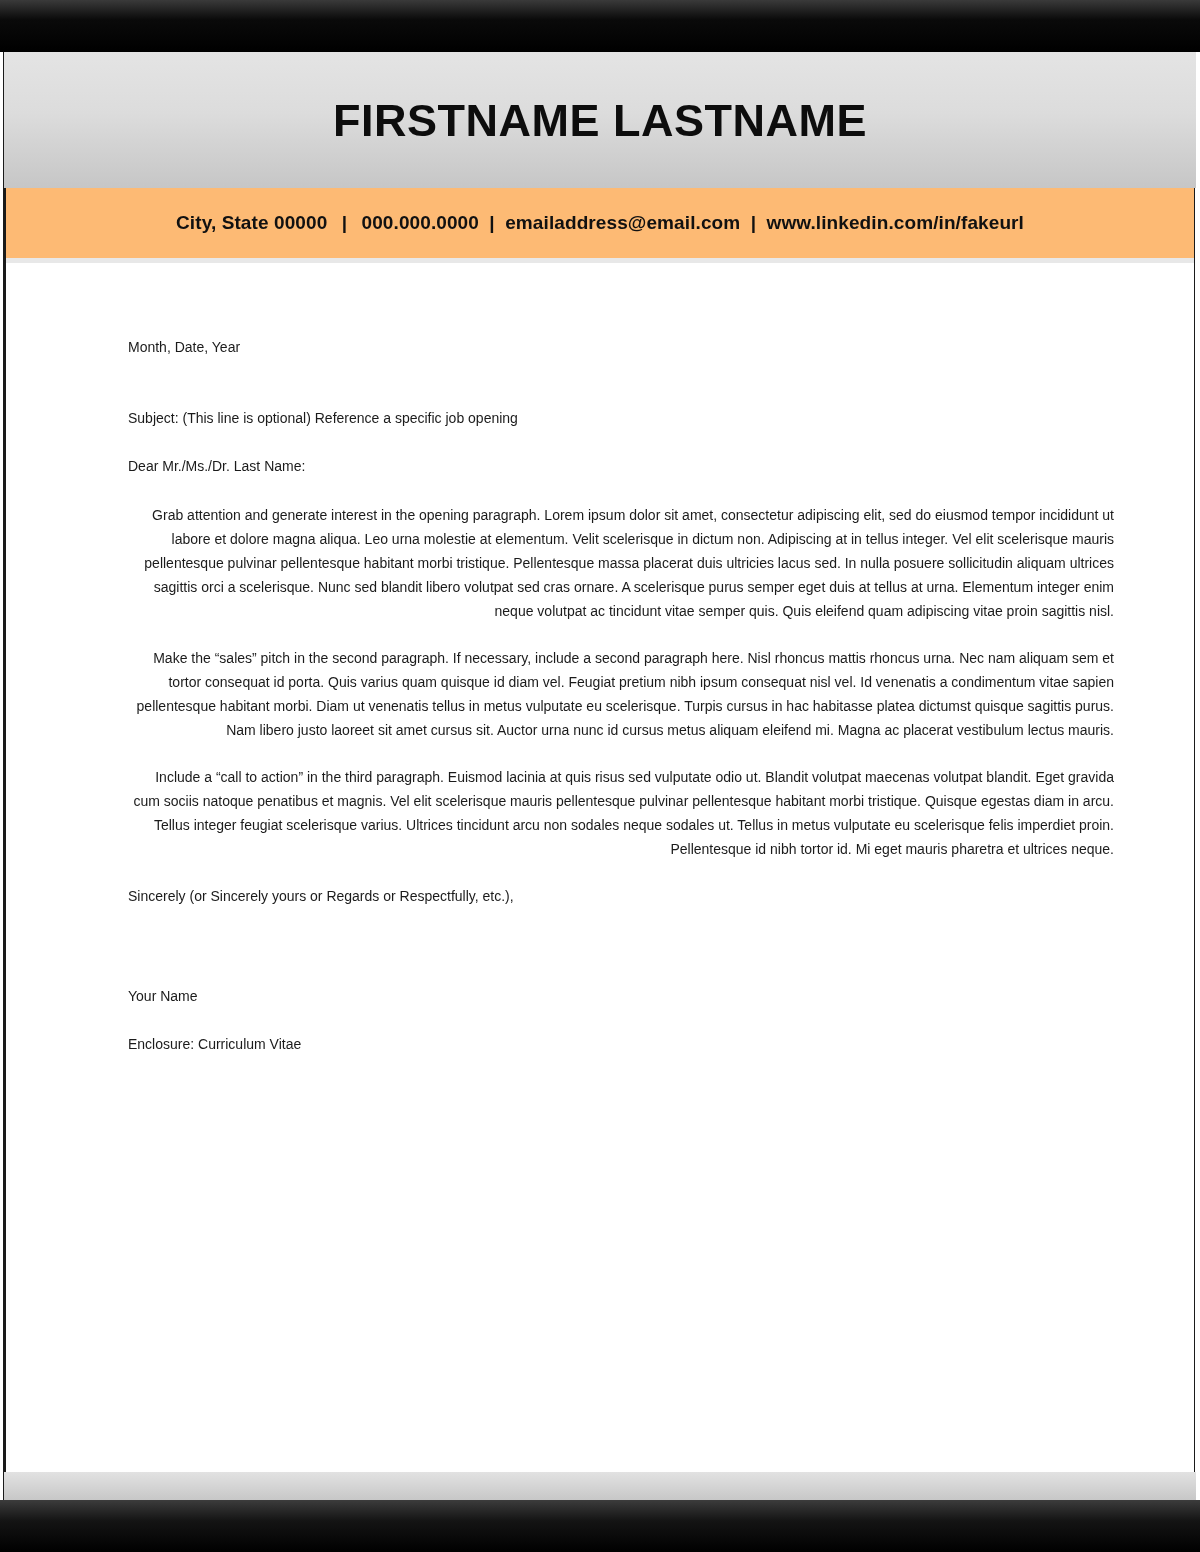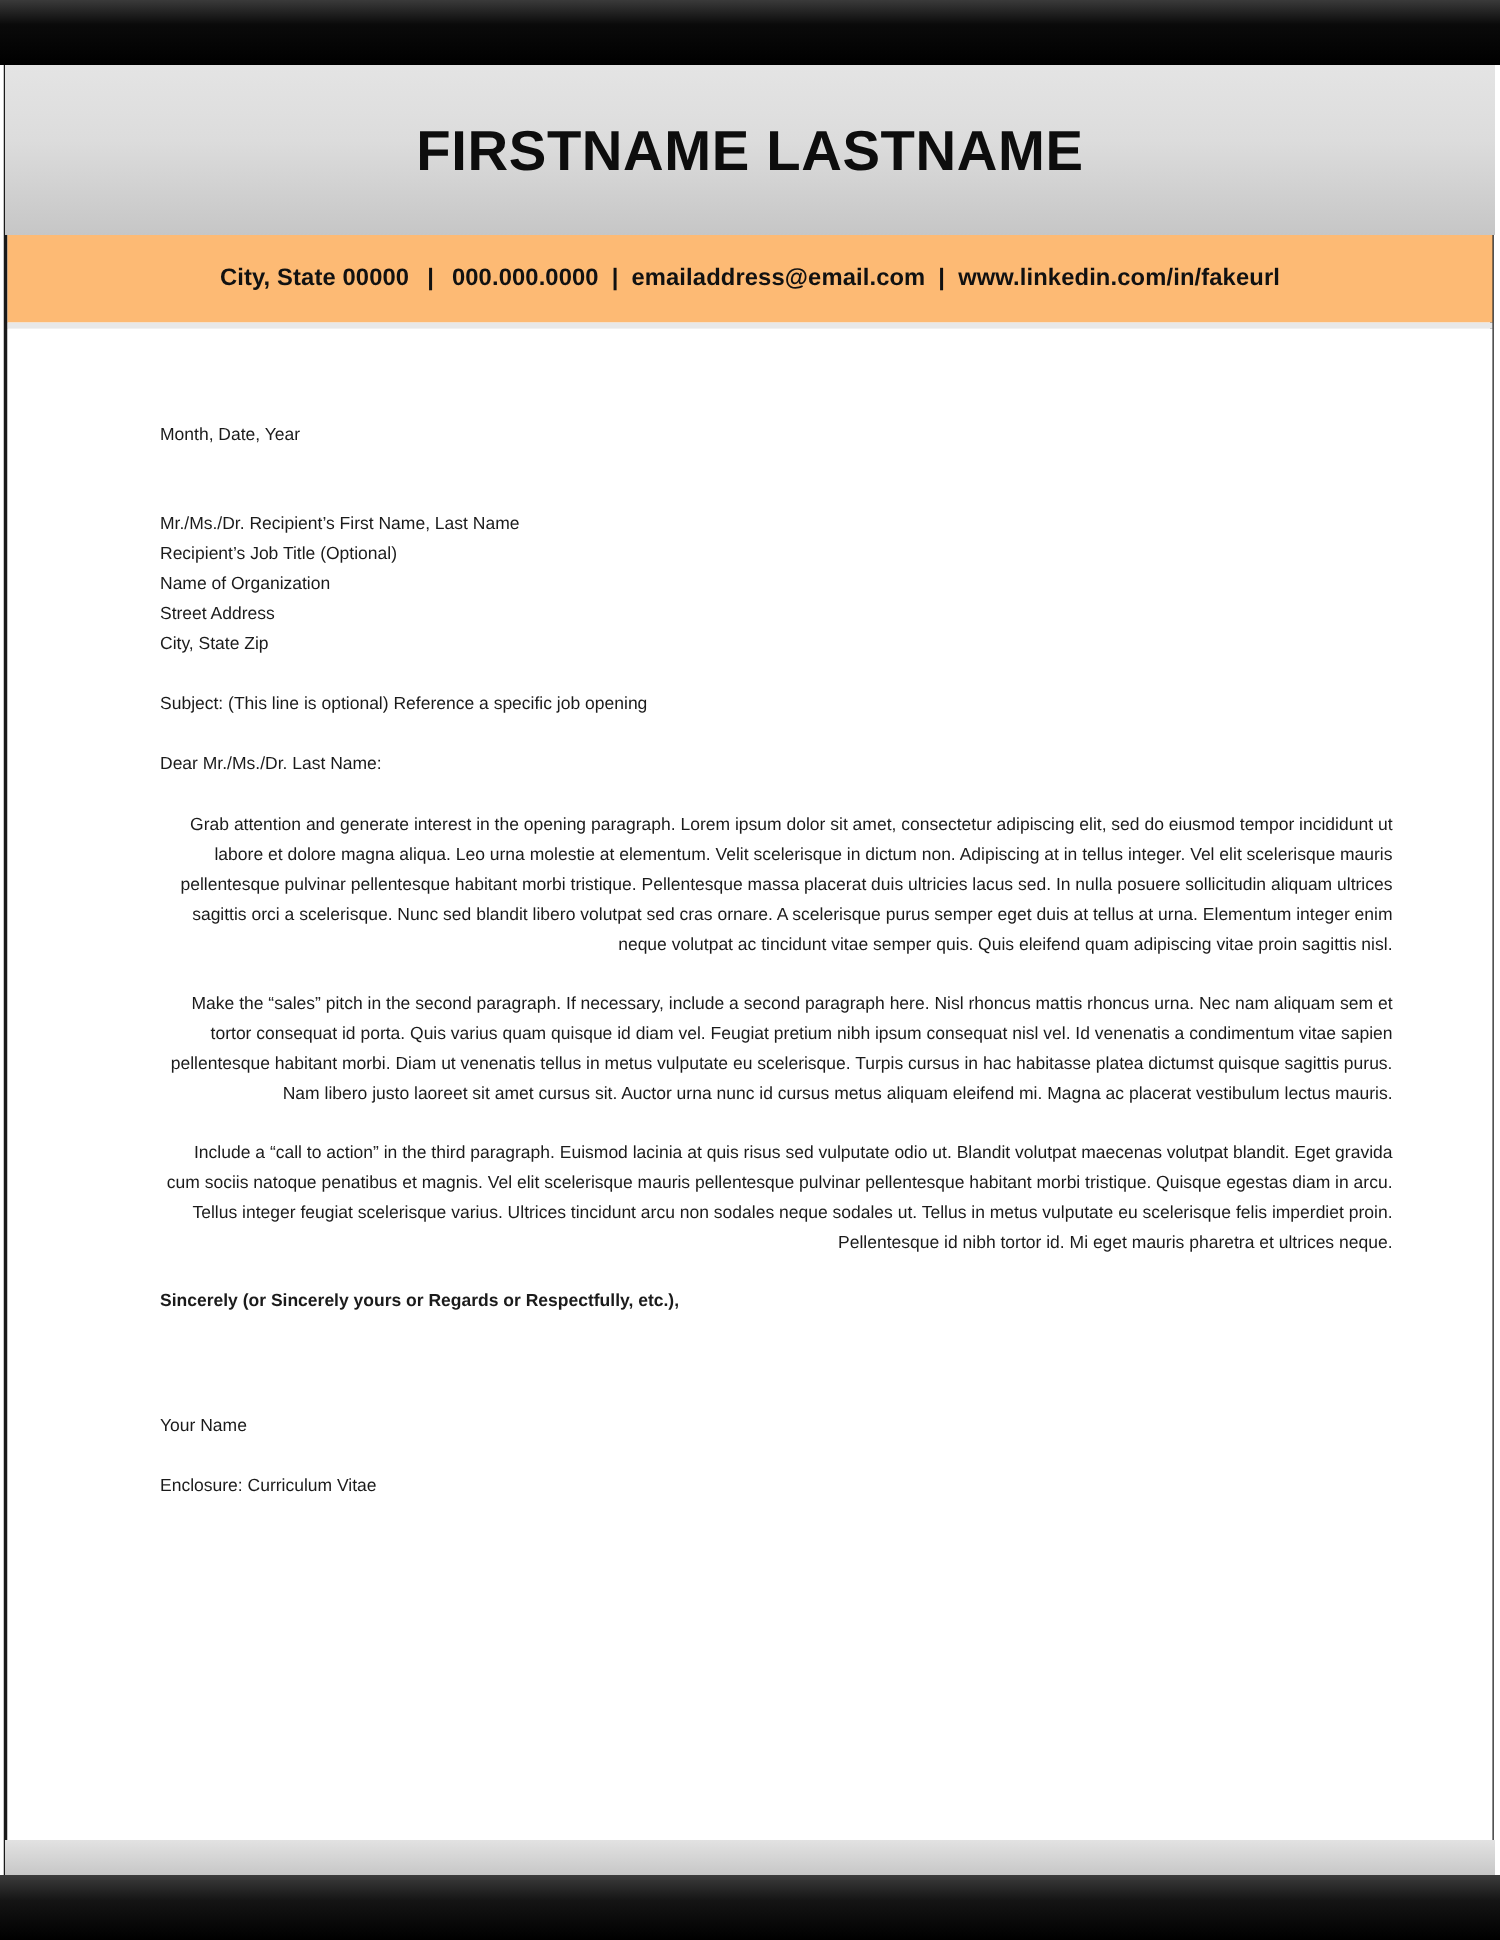--- a/index.html
+++ b/index.html
@@ -130,21 +130,20 @@
   }
   .salutation {
     margin: 0 0 25px 0;
   }
   .para {
     margin: 0 0 23px 0;
     text-align: right;
   }
   .closing {
     margin: 0 0 76px 0;
-    font-weight: bold;
   }
   .your-name {
     margin: 0 0 24px 0;
   }
   .enclosure {
     margin: 0;
   }
 
   
   .footer-gradient {
@@ -190,27 +189,20 @@
     </div>
   </div>
 
   <div class="header-rule"></div>
 
   <div class="letter-body">
     <div class="content">
 
       <div class="date-line">Month, Date, Year</div>
 
-      <div class="recipient-block">
-        <div>Mr./Ms./Dr. Recipient’s First Name, Last Name</div>
-        <div>Recipient’s Job Title (Optional)</div>
-        <div>Name of Organization</div>
-        <div>Street Address</div>
-        <div>City, State Zip</div>
-      </div>
 
       <div class="subject-line">Subject: (This line is optional) Reference a specific job opening</div>
 
       <div class="salutation">Dear Mr./Ms./Dr. Last Name:</div>
 
       <p class="para">Grab attention and generate interest in the opening paragraph. Lorem ipsum dolor sit amet, consectetur adipiscing elit, sed do eiusmod tempor incididunt ut labore et dolore magna aliqua. Leo urna molestie at elementum. Velit scelerisque in dictum non. Adipiscing at in tellus integer. Vel elit scelerisque mauris pellentesque pulvinar pellentesque habitant morbi tristique. Pellentesque massa placerat duis ultricies lacus sed. In nulla posuere sollicitudin aliquam ultrices sagittis orci a scelerisque. Nunc sed blandit libero volutpat sed cras ornare. A scelerisque purus semper eget duis at tellus at urna. Elementum integer enim neque volutpat ac tincidunt vitae semper quis. Quis eleifend quam adipiscing vitae proin sagittis nisl.</p>
       <p class="para">Make the “sales” pitch in the second paragraph. If necessary, include a second paragraph here. Nisl rhoncus mattis rhoncus urna. Nec nam aliquam sem et tortor consequat id porta. Quis varius quam quisque id diam vel. Feugiat pretium nibh ipsum consequat nisl vel. Id venenatis a condimentum vitae sapien pellentesque habitant morbi. Diam ut venenatis tellus in metus vulputate eu scelerisque. Turpis cursus in hac habitasse platea dictumst quisque sagittis purus. Nam libero justo laoreet sit amet cursus sit. Auctor urna nunc id cursus metus aliquam eleifend mi. Magna ac placerat vestibulum lectus mauris.</p>
       <p class="para">Include a “call to action” in the third paragraph. Euismod lacinia at quis risus sed vulputate odio ut. Blandit volutpat maecenas volutpat blandit. Eget gravida cum sociis natoque penatibus et magnis. Vel elit scelerisque mauris pellentesque pulvinar pellentesque habitant morbi tristique. Quisque egestas diam in arcu. Tellus integer feugiat scelerisque varius. Ultrices tincidunt arcu non sodales neque sodales ut. Tellus in metus vulputate eu scelerisque felis imperdiet proin. Pellentesque id nibh tortor id. Mi eget mauris pharetra et ultrices neque.</p>
 
       <div class="closing">Sincerely (or Sincerely yours or Regards or Respectfully, etc.),</div>

